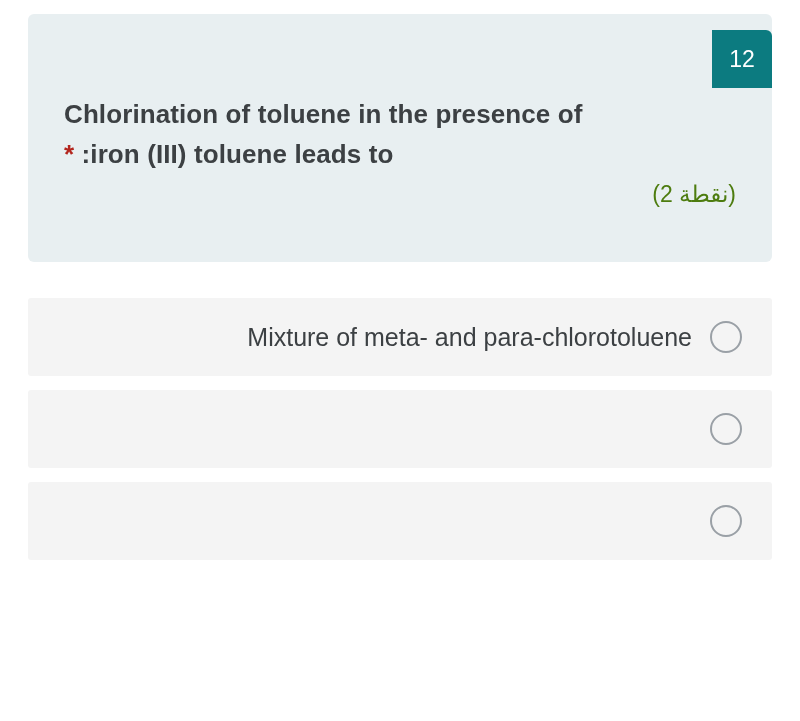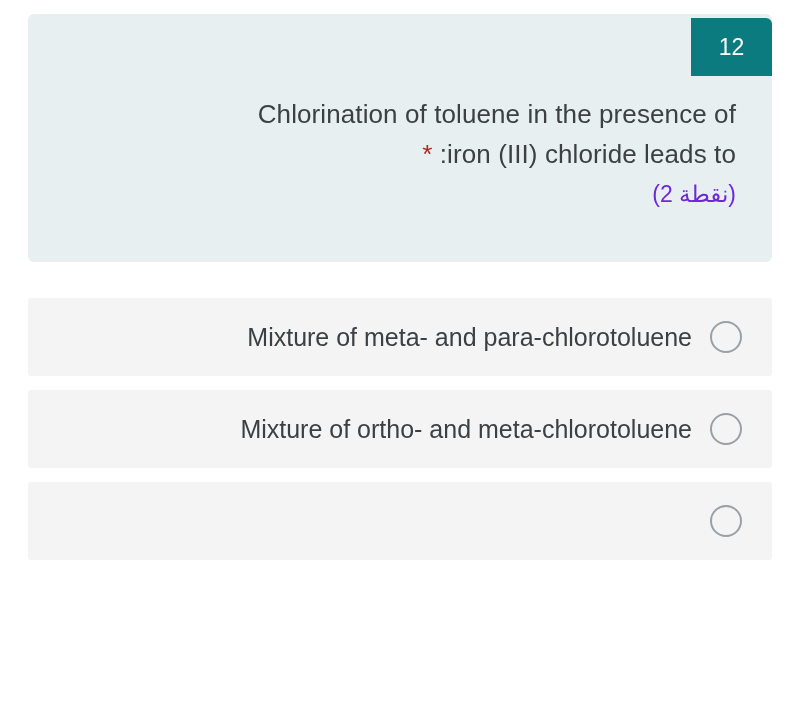--- a/index.html
+++ b/index.html
@@ -22,52 +22,53 @@
     position: relative;
     margin-top: 14px;
     background: #e8eff1;
     border-radius: 6px;
     padding: 18px 36px 26px 36px;
     box-sizing: border-box;
     min-height: 248px;
   }
   .q-number {
     position: absolute;
-    top: 4px;
+    top: 16px;
     right: 0;
-    width: 81px;
+    width: 60px;
     height: 58px;
     background: #0c7b80;
     color: #ffffff;
     font-size: 23px;
     display: flex;
     align-items: center;
     justify-content: center;
     border-top-right-radius: 6px;
   }
   .q-text {
     margin-top: 62px;
-    text-align: right;
+    text-align: left;
     direction: ltr;
     color: #3c4043;
     font-size: 26px;
     line-height: 1.55;
     letter-spacing: 0.1px;
+    font-weight: bold;
   }
   .q-line {
     display: block;
   }
   .required-star {
     color: #b3261e;
     font-size: 26px;
   }
   .points {
     margin-top: 6px;
     text-align: right;
-    color: #6d28d9;
+    color: #4d7c0f;
     font-size: 23px;
     direction: rtl;
   }
   .options {
     margin-top: 36px;
   }
   .option-row {
     background: #f4f4f4;
     border-radius: 3px;
     height: 78px;
@@ -99,36 +100,35 @@
 
 <div class="page">
 
   <div class="question-card">
     <div class="q-number">12</div>
 
     <div class="q-text">
       <span class="q-line">Chlorination of toluene in the presence of</span>
       <span class="q-line">
         <span class="required-star">*</span>
-        <span>:iron (III) chloride leads to</span>
+        <span>:iron (III) toluene leads to</span>
       </span>
     </div>
 
     <div class="points">(نقطة 2)</div>
   </div>
 
   <div class="options">
 
     <div class="option-row">
       <span class="option-label">Mixture of meta- and para-chlorotoluene</span>
       <span class="radio"></span>
     </div>
 
     <div class="option-row">
-      <span class="option-label">Mixture of ortho- and meta-chlorotoluene</span>
       <span class="radio"></span>
     </div>
 
 
     <div class="option-row">
       <span class="radio"></span>
     </div>
 
   </div>
 

